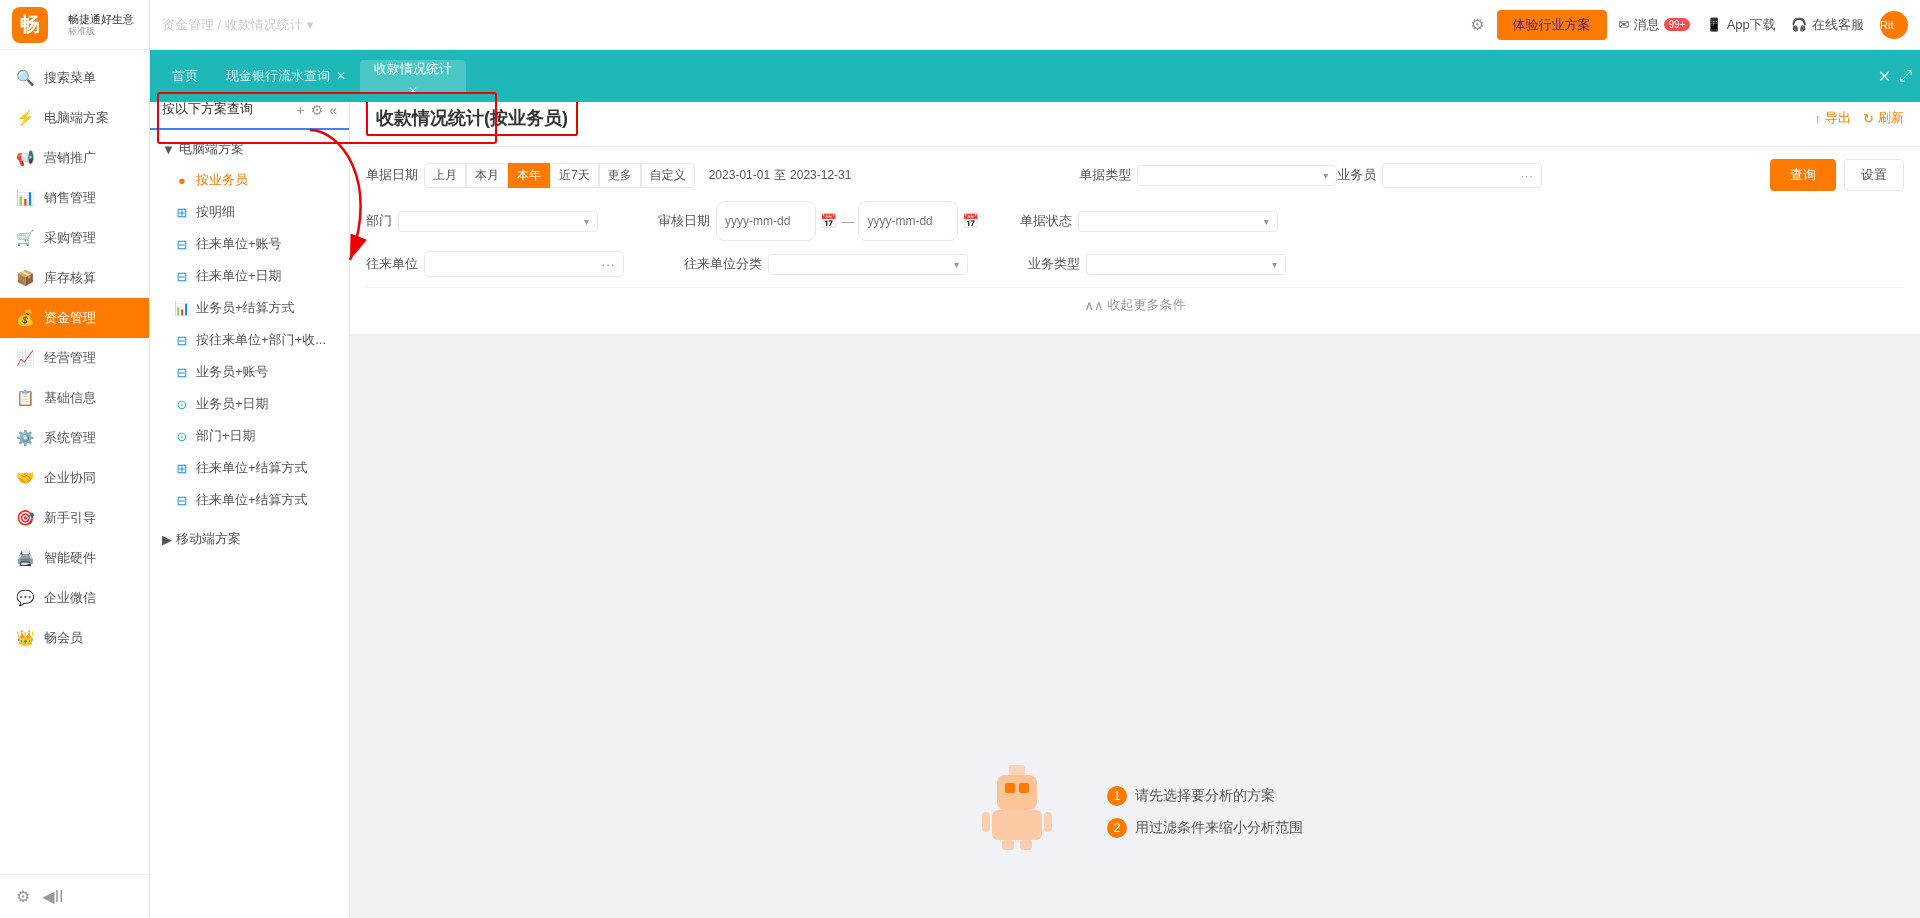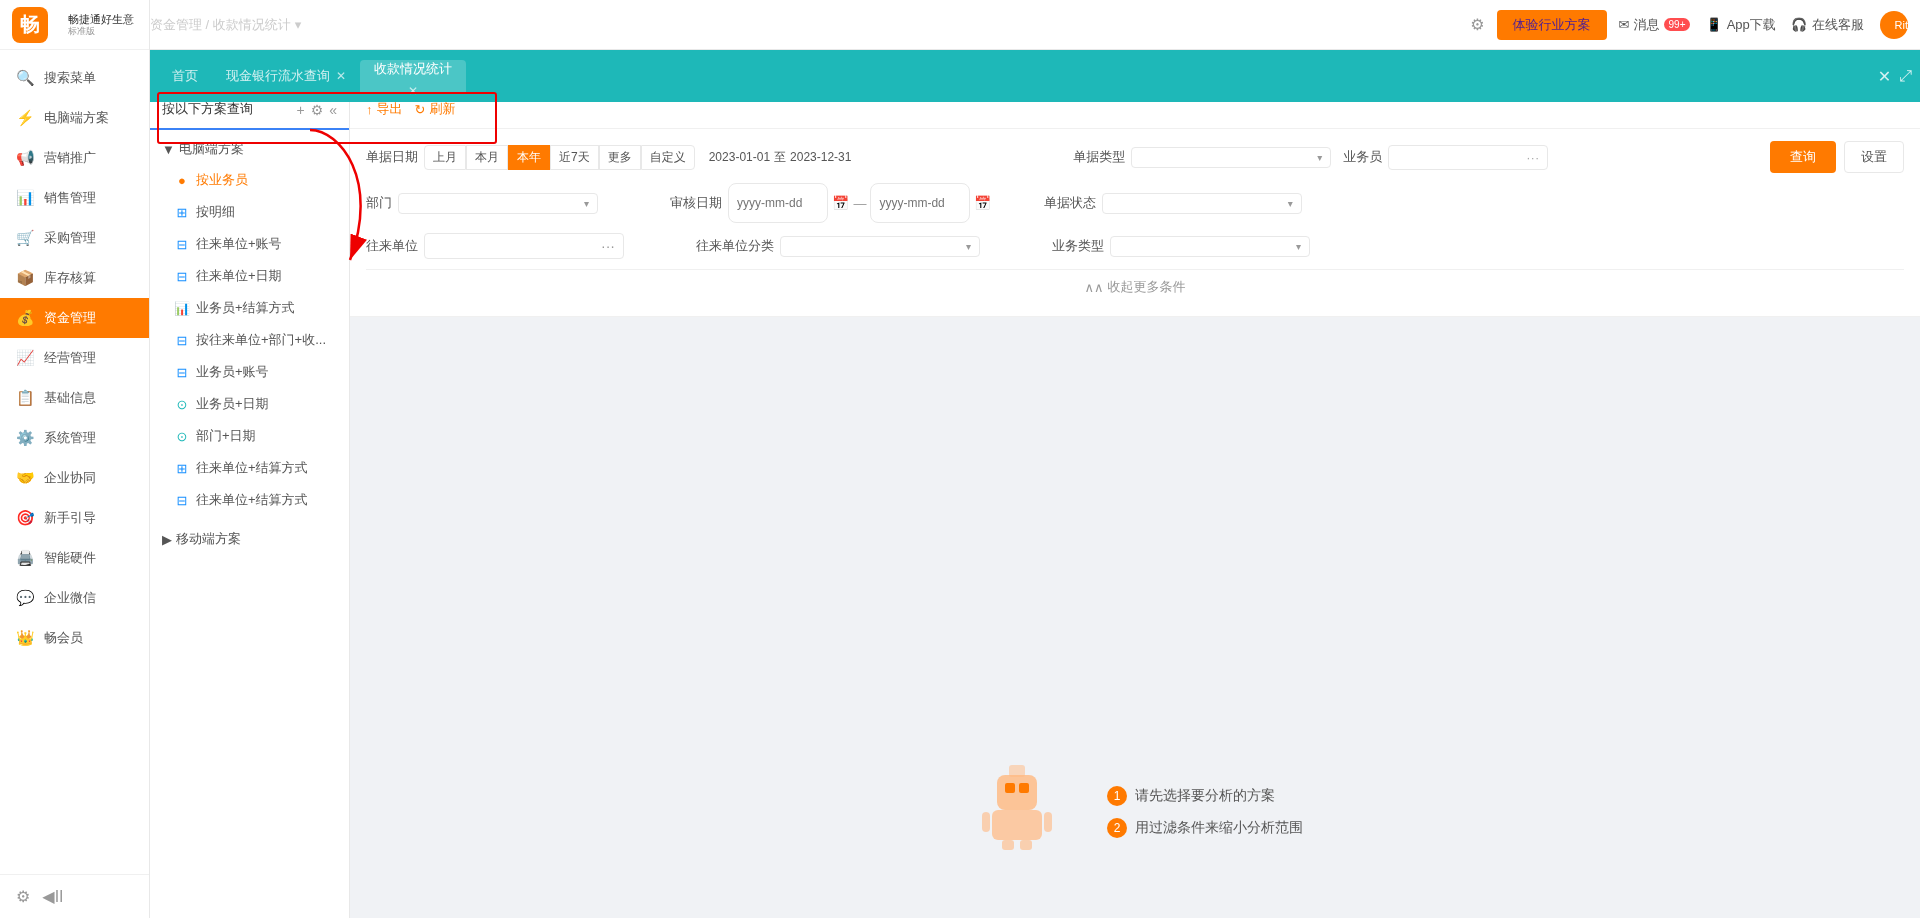--- a/index.html
+++ b/index.html
@@ -28,38 +28,38 @@
     }
     .nav-item.active { background: #ff7a00; color: white; border-radius: 0; }
     .nav-item .nav-icon { width: 20px; height: 20px; margin-right: 8px; display: flex; align-items: center; justify-content: center; font-size: 15px; }
     .sidebar-bottom {
       padding: 12px 16px; border-top: 1px solid #f0f0f0; display: flex; align-items: center; gap: 12px;
     }
     .sidebar-bottom-icon { color: #999; cursor: pointer; font-size: 16px; }
 
     
     .topbar {
-      position: fixed; left: 138px; top: 0; right: 0; height: 50px;
+      position: fixed; left: 150px; top: 0; right: 0; height: 50px;
       background: #fff; border-bottom: 1px solid #e8e8e8; display: flex; align-items: center; z-index: 99;
       padding: 0 12px; gap: 12px;
     }
     .topbar-breadcrumb { display: flex; align-items: center; gap: 4px; color: #999; font-size: 13px; flex: 1; }
     .topbar-breadcrumb span { color: #ccc; }
     .topbar-settings-icon { color: #999; cursor: pointer; font-size: 16px; }
     .topbar-trial-btn {
       background: #ff7a00; color: #4c1d95; border: none; padding: 6px 16px; border-radius: 4px;
       cursor: pointer; font-size: 13px;
     }
     .topbar-right { display: flex; align-items: center; gap: 16px; margin-left: auto; }
     .topbar-right-item { display: flex; align-items: center; gap: 4px; color: #555; cursor: pointer; font-size: 13px; }
     .badge {
       background: #ff4d4f; color: white; border-radius: 10px; font-size: 10px;
       padding: 1px 5px; min-width: 18px; text-align: center;
     }
-    .user-avatar { width: 28px; height: 28px; background: #ff7a00; border-radius: 50%; display: flex; align-items: center; justify-content: flex-end; color: white; font-size: 11px; }
+    .user-avatar { width: 28px; height: 28px; background: #ff7a00; border-radius: 50%; display: flex; align-items: center; justify-content: flex-start; color: white; font-size: 11px; }
 
     
     .tabbar {
       position: fixed; left: 150px; top: 50px; right: 0; height: 52px;
       background: #1eb8b8; display: flex; align-items: center; z-index: 98; padding: 0 8px;
     }
     .tab {
       display: flex; align-items: center; padding: 0 14px; height: 32px; cursor: pointer;
       color: rgba(255,255,255,0.8); font-size: 13px; gap: 6px; border-radius: 4px 4px 0 0;
     }
@@ -116,21 +116,21 @@
     .page-title-actions { display: flex; align-items: center; gap: 12px; }
     .action-btn {
       display: flex; align-items: center; gap: 4px; color: #ff7a00; cursor: pointer; font-size: 13px;
     }
 
     
     .filter-area {
       padding: 12px 16px; background: #fff; border-bottom: 1px solid #f0f0f0;
     }
     .filter-row {
-      display: flex; gap: 12px; margin-bottom: 10px; flex-wrap: wrap;
+      display: flex; gap: 0; margin-bottom: 10px; flex-wrap: wrap;
     }
     .filter-item {
       display: flex; align-items: center; gap: 6px;
     }
     .filter-label { color: #555; font-size: 13px; white-space: nowrap; }
     .filter-date-group { display: flex; align-items: center; gap: 0; }
     .date-btn {
       padding: 3px 8px; border: 1px solid #e8e8e8; background: #fff; cursor: pointer;
       font-size: 12px; color: #555; border-radius: 0;
     }
@@ -381,20 +381,21 @@
       <div class="scheme-group-title">
         <span>▶</span>
         <span>移动端方案</span>
       </div>
     </div>
   </div>
 
   <div class="right-panel">
 
     <div class="page-title-bar">
+      <div class="page-title">收款情况统计(按业务员)</div>
       <div class="page-title-actions">
         <div class="action-btn">
           <span>↑</span>
           <span>导出</span>
         </div>
         <div class="action-btn">
           <span>↻</span>
           <span>刷新</span>
         </div>
       </div>

